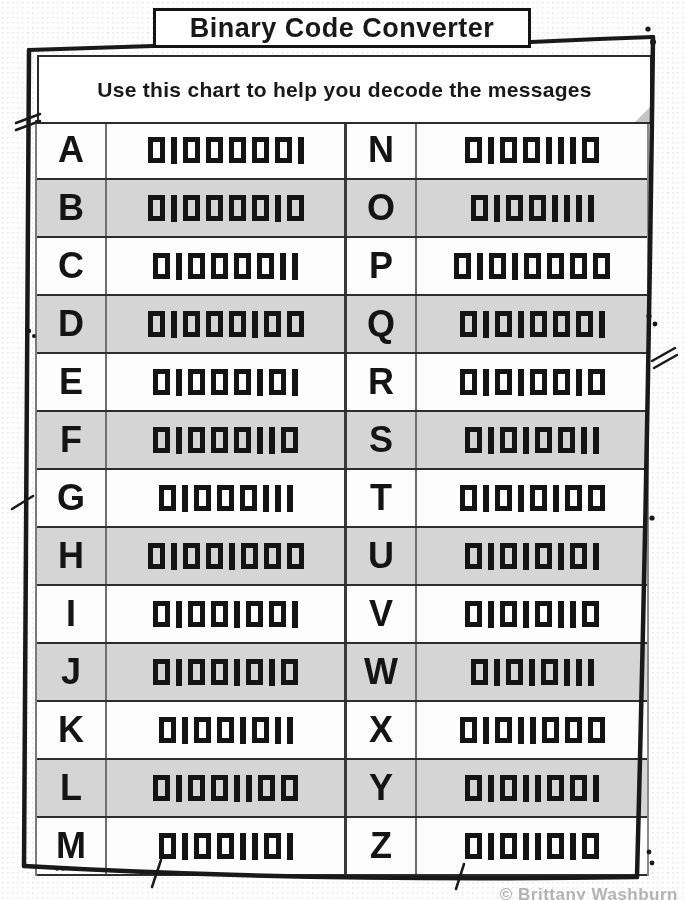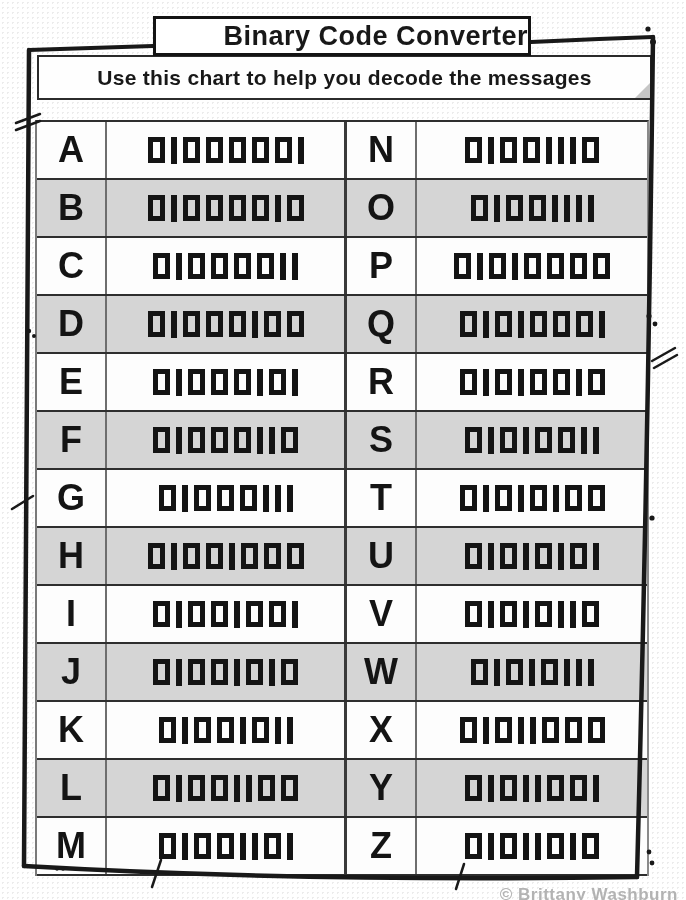--- a/index.html
+++ b/index.html
@@ -13,31 +13,31 @@
   }
 
   
   #frame-svg {
     position:absolute; inset:0; width:686px; height:900px;
     z-index:5; pointer-events:none;
   }
 
   
   .title-box {
-    position:absolute; left:153px; top:16px; width:378px; height:40px;
+    position:absolute; left:153px; top:8px; width:378px; height:40px;
     background:#fff; border:3px solid #141414; z-index:6;
-    display:flex; align-items:center; justify-content:flex-end;
+    display:flex; align-items:center; justify-content:center;
   }
   .title-box span {
     font-size:27px; font-weight:bold; letter-spacing:0.5px; color:#181818;
   }
 
   
   .instruction-box {
-    position:absolute; left:37px; top:55px; width:615px; height:45px;
+    position:absolute; left:37px; top:55px; width:615px; height:69px;
     background:#fefefe; border:2px solid #2b2b2b; z-index:4;
     display:flex; align-items:center; justify-content:center;
   }
   .instruction-box span {
     font-size:21px; font-weight:bold; color:#181818; letter-spacing:0.3px;
   }
   .fold {
     position:absolute; right:0; bottom:0; width:0; height:0;
     border-left:15px solid transparent; border-bottom:15px solid #c6c6c6;
   }

